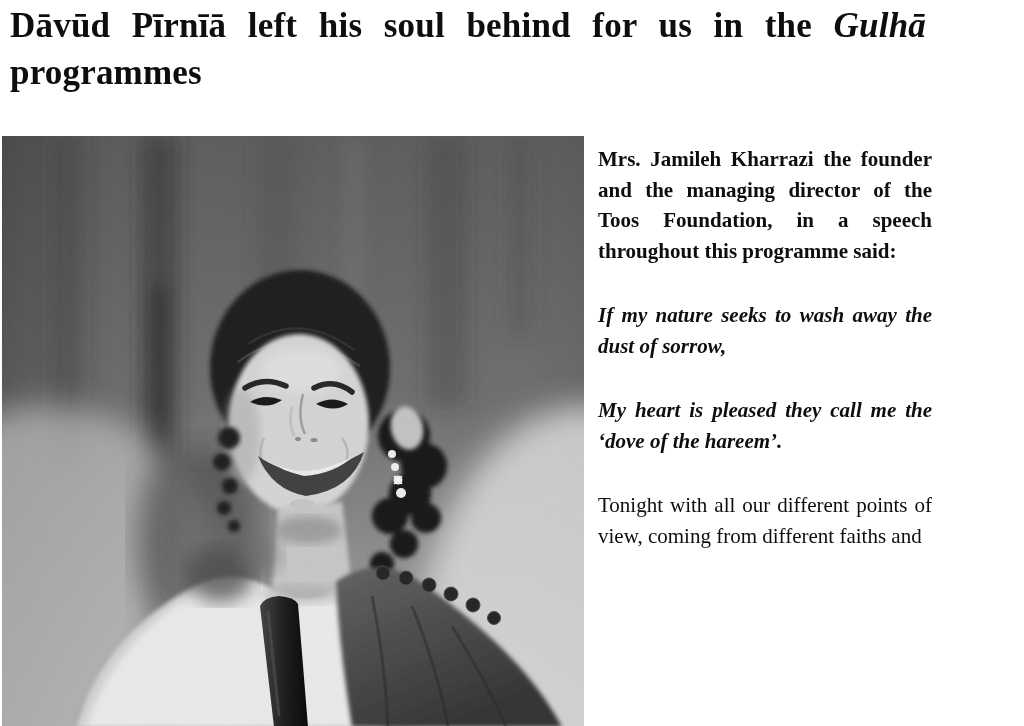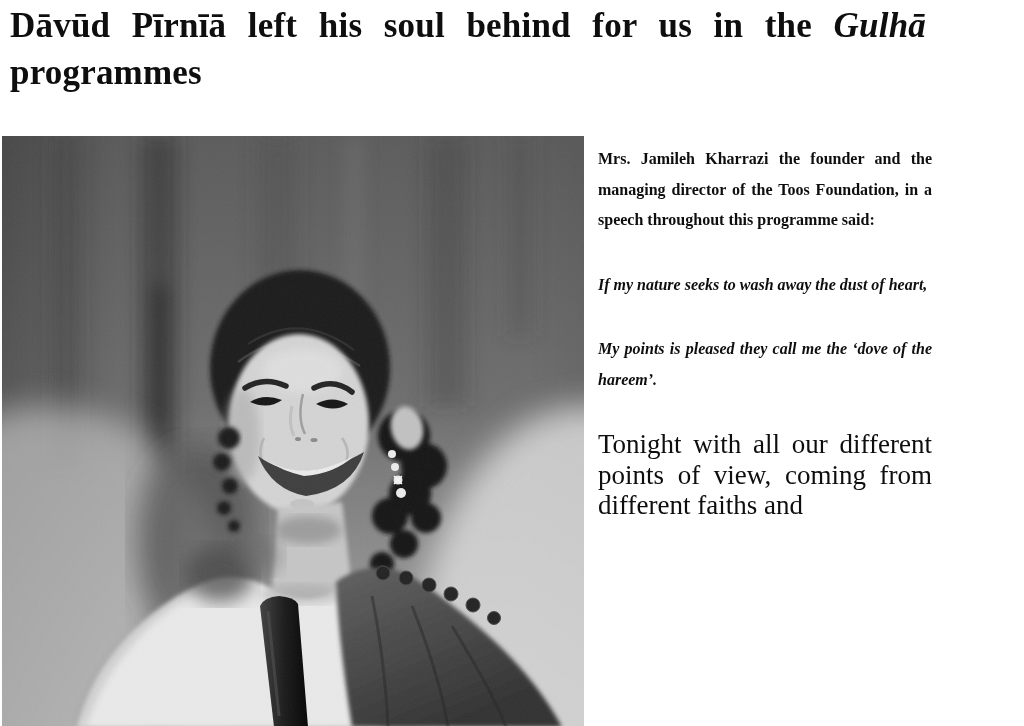--- a/index.html
+++ b/index.html
@@ -15,26 +15,26 @@
     font-size: 35px; line-height: 47px; font-weight: 700;
     text-align: justify; letter-spacing: 0.2px;
   }
   .title .em { font-style: italic; }
   .content { display: flex; margin-top: 40px; align-items: flex-start; }
   .photo { margin: 0 0 0 2px; flex: 0 0 auto; width: 582px; height: 591px; }
   .photo svg { display: block; width: 582px; height: 591px; }
   .column { margin-left: 14px; width: 424px; padding-top: 8px; }
   .para {
     margin: 0 0 34px 0;
-    font-size: 16px; line-height: 30.5px;
+    font-size: 21px; line-height: 30.5px;
     text-align: justify;
   }
   .lead    { font-weight: 700; }
   .verse   { font-weight: 700; font-style: italic; }
-  .closing { font-weight: 400; font-size: 27px; }
+  .closing { font-weight: 400; font-size: 21px; }
 </style>
 </head>
 <body>
 
 <div class="page">
 
   <h1 class="title"><span>Dāvūd Pīrnīā left his soul behind for us in the </span><span class="em">Gulhā</span><span> programmes</span></h1>
 
   <div class="content">
 
@@ -170,19 +170,19 @@
 
         <path d="M 258 470 Q 262 461 277 460 Q 292 461 296 468 L 306 591 L 272 591 Z" fill="url(#gMic)"></path>
         <path d="M 266 475 L 277 580" stroke="#4f4f4f" stroke-width="3" opacity="0.6"></path>
 
         <rect x="0" y="0" width="582" height="591" filter="url(#grain)" opacity="0.06"></rect>
       </svg>
     </figure>
 
     <div class="column">
       <p class="para lead">Mrs. Jamileh Kharrazi the founder and the managing director of the Toos Foundation, in a speech throughout this programme said:</p>
-      <p class="para verse">If my nature seeks to wash away the dust of heart,</p>
-      <p class="para verse">My points is pleased they call me the ‘dove of the hareem’.</p>
+      <p class="para verse">If my nature seeks to wash away the dust of sorrow,</p>
+      <p class="para verse">My heart is pleased they call me the ‘dove of the hareem’.</p>
       <p class="para closing">Tonight with all our different points of view, coming from different faiths and</p>
     </div>
 
   </div>
 </div>
 
 </body></html>

